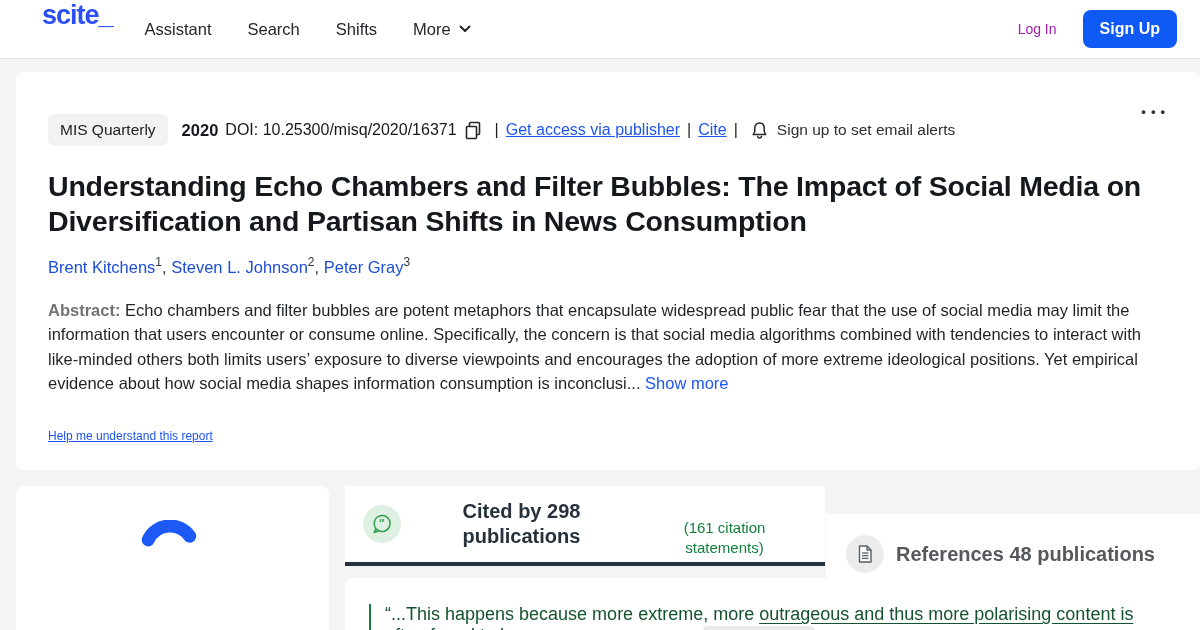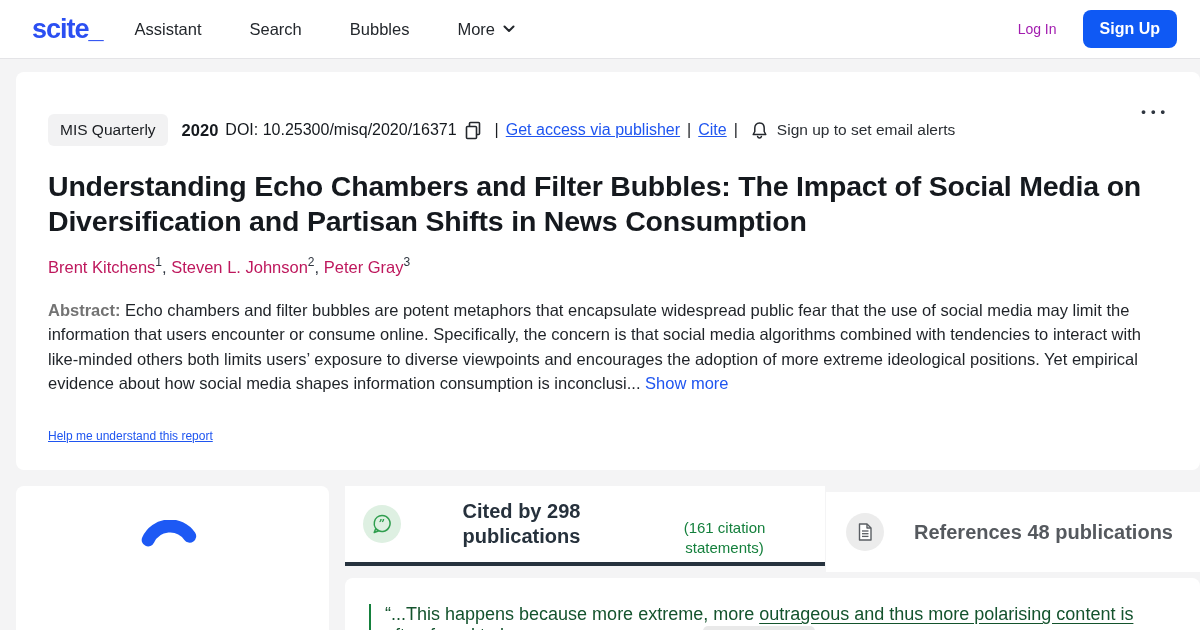--- a/index.html
+++ b/index.html
@@ -8,24 +8,24 @@
     width:1200px; height:630px; overflow:hidden; position:relative;
     background:#f4f4f5; color:#1f2328;
     font-family:"Liberation Sans","DejaVu Sans",sans-serif;
   }
   a { cursor:pointer; }
 
   
   .header {
     position:absolute; top:0; left:0; right:0; height:59px;
     background:#fff; border-bottom:1px solid #e4e4e7;
-    display:flex; align-items:center; padding:0 23px 0 32px; z-index:3;
+    display:flex; padding:0 23px 0 42px; z-index:3;
   }
   .logo { font-size:27px; font-weight:700; color:#2b4ff2; letter-spacing:-1px; margin-right:32px; cursor:pointer; }
-  .nav { display:flex; gap:48px; align-items:center; font-size:16.5px; color:#23272c; }
+  .nav { display:flex; gap:36px; align-items:center; font-size:16.5px; color:#23272c; }
   .nav-item { cursor:pointer; display:flex; align-items:center; gap:8px; }
   .auth { margin-left:auto; display:flex; align-items:center; gap:26px; }
   .login { font-size:14px; color:#a21caf; cursor:pointer; }
   .signup-btn {
     background:#0f59f4; color:#fff; font-size:16px; font-weight:700;
     padding:10px 17px; border-radius:8px; border:none; cursor:pointer;
     font-family:"Liberation Sans","DejaVu Sans",sans-serif;
   }
 
   
@@ -43,21 +43,21 @@
   .alerts { display:flex; align-items:center; gap:9px; margin-left:6px; color:#2a2e33; font-size:15.5px; cursor:pointer; }
   .more-options {
     position:absolute; right:30px; top:30px; color:#2f3640;
     font-size:13px; letter-spacing:5px; font-weight:700; cursor:pointer; line-height:20px;
   }
   .paper-title {
     margin-top:23px; font-size:28.5px; font-weight:700; line-height:34.5px;
     color:#15191e; letter-spacing:-0.2px; width:1128px;
   }
   .authors { margin-top:17px; font-size:16.5px; color:#2f3640; }
-  .author-link { color:#be185d; text-decoration:none; }
+  .author-link { color:#1d4ed8; text-decoration:none; }
   .authors sup { font-size:12px; color:#2f3640; }
   .abstract { margin-top:21px; font-size:16.5px; line-height:24.5px; color:#1f2328; width:1118px; }
   .abstract b { color:#737373; }
   .show-more { color:#1f55f0; text-decoration:none; }
   .help-link { display:inline-block; margin-top:33px; font-size:12px; color:#1f55f0; text-decoration:underline; }
 
   
   .donut-card { position:absolute; left:16px; top:486px; width:313px; height:160px; background:#fff; border-radius:8px; }
   .spinner { position:absolute; left:124px; top:34px; }
 
@@ -66,22 +66,22 @@
     position:absolute; left:345px; top:486px; width:480px; height:80px;
     background:#fff; border-bottom:4px solid #26323e; display:flex; align-items:center; cursor:pointer;
   }
   .quote-icon-circle {
     width:38px; height:38px; border-radius:50%; background:#def0e2;
     margin-left:18px; display:flex; align-items:center; justify-content:center; flex:none;
   }
   .cited-title { width:175px; margin-left:33px; text-align:center; font-size:20px; font-weight:700; color:#26313c; line-height:25px; }
   .cited-note { width:135px; margin-left:48px; text-align:center; font-size:15px; color:#15803d; line-height:20px;margin-top:28px; }
   .tab-refs {
-    position:absolute; left:826px; top:492px; width:374px; height:80px;
-    background:#fff; display:flex; align-items:center; padding-left:20px; gap:30px; cursor:pointer;
+    position:absolute; left:826px; top:514px; width:374px; height:80px;
+    background:#fff; display:flex; align-items:center; padding-left:20px; gap:12px; cursor:pointer;
   }
   .refs-icon-circle {
     width:38px; height:38px; border-radius:50%; background:#ececec;
     display:flex; align-items:center; justify-content:center; flex:none;
   }
   .refs-label { font-size:20px; font-weight:700; color:#55595e; }
 
   
   .quote-panel {
     position:absolute; left:345px; top:578px; width:855px; height:52px;
@@ -92,21 +92,21 @@
   .partial-badge { position:absolute; left:358px; top:48px; width:112px; height:10px; background:#e9e9e9; border-radius:5px; }
 </style>
 </head>
 <body>
 
 <div class="header">
   <div class="logo">scite_</div>
   <nav class="nav">
     <span class="nav-item">Assistant</span>
     <span class="nav-item">Search</span>
-    <span class="nav-item">Bubbles</span>
+    <span class="nav-item">Shifts</span>
     <span class="nav-item">
       <span>More</span>
       <span style="display:inline-flex;">
         <svg width="12" height="8" viewBox="0 0 12 8">
             <polyline points="1.5,1.5 6,6 10.5,1.5" fill="none" stroke="#23272c" stroke-width="2" stroke-linecap="round" stroke-linejoin="round"></polyline>
           </svg>
       </span>
     </span>
   </nav>
   <div class="auth">

